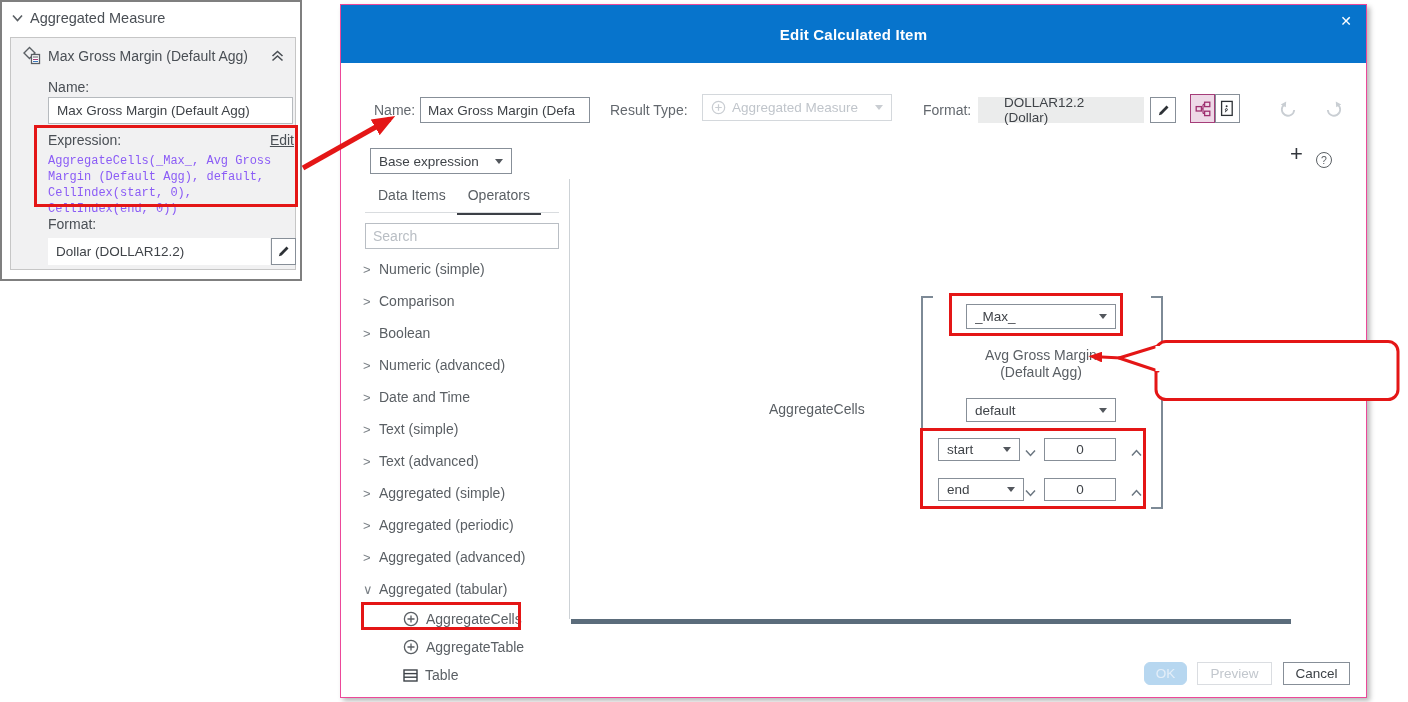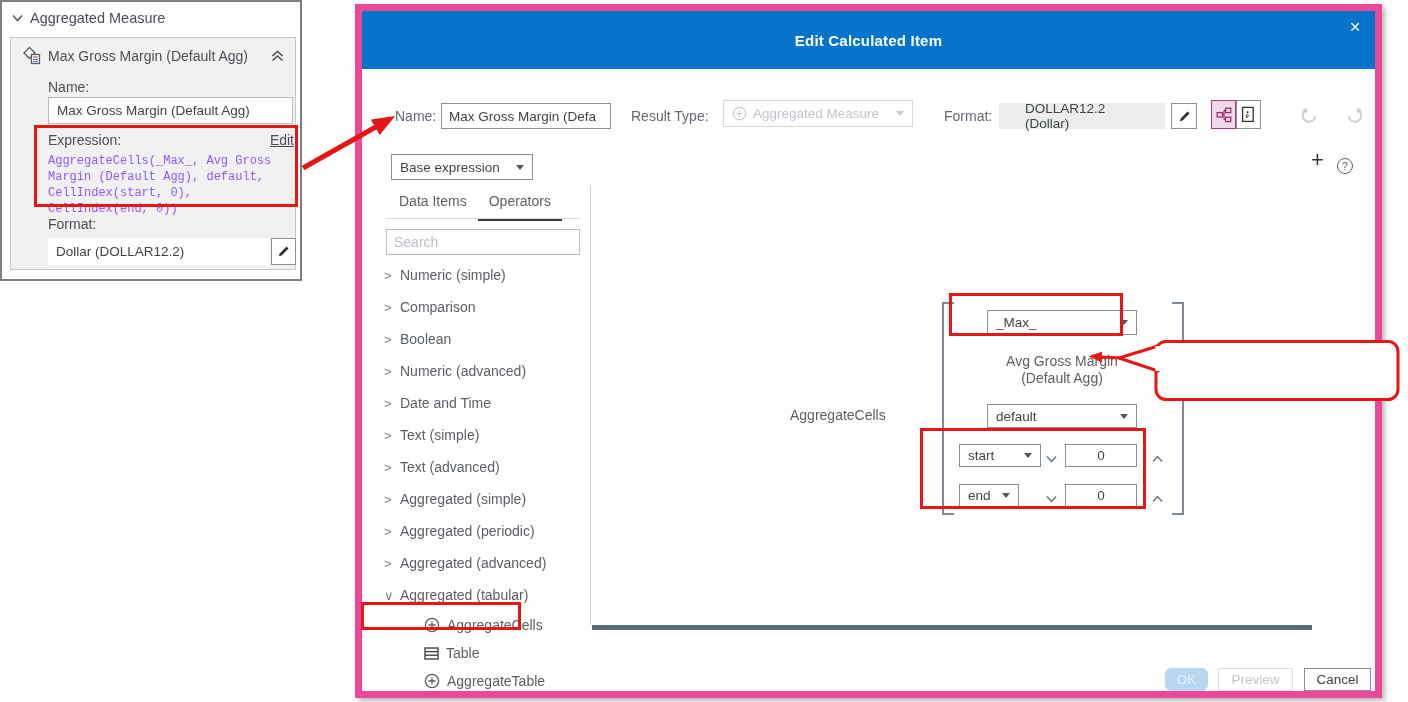--- a/index.html
+++ b/index.html
@@ -19,21 +19,21 @@
   .lp-label{font-size:14px;color:#4a4f55;}
   .lp-input{left:46px;top:95px;width:245px;height:27px;background:#fff;border:1px solid #b6babe;box-sizing:border-box;
     font-size:13.5px;color:#3f4348;padding:0 8px;font-family:inherit;}
   .edit-link{left:260px;top:130px;width:32px;text-align:right;font-size:14px;color:#4a4f55;text-decoration:underline;cursor:pointer;}
   .lp-expression{left:46px;top:151px;width:248px;font-size:12px;line-height:16px;color:#8b5cf6;font-family:Liberation Mono, monospace;}
   .lp-format-box{left:46px;top:236px;width:222px;height:27px;background:#fff;box-sizing:border-box;display:flex;align-items:center;
     padding:0 8px;font-size:13.5px;color:#3f4348;}
   .icon-btn{background:#fff;border:1px solid #878f98;box-sizing:border-box;display:flex;align-items:center;justify-content:center;cursor:pointer;}
   .lp-pencil{left:269px;top:236px;width:25px;height:27px;}
   
-  .dialog{left:355px;top:4px;width:1027px;height:694px;background:#fff;border:7px solid #ec4899;box-sizing:border-box;
+  .dialog{left:340px;top:4px;width:1027px;height:694px;background:#fff;border:1px solid #ec4899;box-sizing:border-box;
     box-shadow:3px 3px 5px rgba(0,0,0,.28);}
   .dlg-header{left:0;top:0;width:100%;height:58px;background:#0774cc;}
   .dlg-title{left:0;top:0;width:100%;height:58px;display:flex;align-items:center;justify-content:center;
     color:#fff;font-size:15px;font-weight:bold;letter-spacing:.2px;}
   .dlg-close{right:10px;top:6px;color:#fff;font-size:14px;font-weight:bold;cursor:pointer;padding:2px 4px;}
   .fld-label{font-size:14px;color:#63686e;}
   .txt-input{background:#fff;border:1px solid #878f98;box-sizing:border-box;font-size:13.5px;color:#3f4348;padding:0 7px;font-family:inherit;}
   .dd{background:#fff;border:1px solid #878f98;box-sizing:border-box;display:flex;align-items:center;
     padding:0 8px;font-size:13.5px;color:#3f4348;cursor:pointer;}
   .dd .dd-lab{flex:1;white-space:nowrap;overflow:hidden;}
@@ -267,44 +267,44 @@
         <span class="op-ic agg-ic">
           <svg width="16" height="16" viewBox="0 0 16 16">
             <circle cx="8" cy="8" r="6.6" fill="none" stroke="#5a5f64" stroke-width="1.3"></circle>
             <path d="M8 4.5 V11.5 M4.5 8 H11.5" stroke="#5a5f64" stroke-width="1.3"></path>
           </svg>
         </span>
 
         <span class="lab">AggregateCells</span>
       </div>
 
+      <div class="tree-row child agg">
+        <span class="twisty"></span>
+        <span class="op-ic agg-ic">
+          <svg width="16" height="16" viewBox="0 0 16 16">
+            <circle cx="8" cy="8" r="6.6" fill="none" stroke="#5a5f64" stroke-width="1.3"></circle>
+            <path d="M8 4.5 V11.5 M4.5 8 H11.5" stroke="#5a5f64" stroke-width="1.3"></path>
+          </svg>
+        </span>
+
+        <span class="lab">AggregateTable</span>
+      </div>
+
       <div class="tree-row child table">
         <span class="twisty"></span>
 
         <span class="op-ic table-ic">
           <svg width="15" height="13" viewBox="0 0 15 13">
             <rect x="1" y="1" width="13" height="11" fill="none" stroke="#3d4248" stroke-width="1.4"></rect>
             <line x1="1" y1="4.6" x2="14" y2="4.6" stroke="#3d4248" stroke-width="1.4"></line>
             <line x1="1" y1="8.2" x2="14" y2="8.2" stroke="#3d4248" stroke-width="1.4"></line>
           </svg>
         </span>
         <span class="lab">Table</span>
       </div>
-
-      <div class="tree-row child agg">
-        <span class="twisty"></span>
-        <span class="op-ic agg-ic">
-          <svg width="16" height="16" viewBox="0 0 16 16">
-            <circle cx="8" cy="8" r="6.6" fill="none" stroke="#5a5f64" stroke-width="1.3"></circle>
-            <path d="M8 4.5 V11.5 M4.5 8 H11.5" stroke="#5a5f64" stroke-width="1.3"></path>
-          </svg>
-        </span>
-
-        <span class="lab">AggregateTable</span>
-      </div>
     </div>
   <div class="abs v-divider"></div>
 
   <div class="abs plus-ic" style="left:949px;top:139px;">+</div>
   <div class="abs help-ic" style="left:975px;top:147px;">?</div>
 
   <div class="abs fn-label" style="left:428px;top:396px;width:102px;text-align:left;">AggregateCells</div>
   <div class="abs bracket l" style="left:580px;top:291px;"></div>
   <div class="abs bracket r" style="left:810px;top:291px;"></div>
 
@@ -332,21 +332,21 @@
         <path d="M1 1.5 L5.5 6.5 L10 1.5" fill="none" stroke="#6b7680" stroke-width="1.5"></path>
       </svg>
   </div>
   <input class="abs txt-input num-input" style="left: 703px; top: 433px; width: 72px; height: 23px;" value="0">
   <div class="abs stepper" style="left:790px;top:438px;">
     <svg width="11" height="8" viewBox="0 0 11 8">
         <path d="M1 6.5 L5.5 1.5 L10 6.5" fill="none" stroke="#6b7680" stroke-width="1.5"></path>
       </svg>
   </div>
 
-  <div class="abs dd" style="left:597px;top:473px;width:60px;height:23px;">
+  <div class="abs dd" style="left:597px;top:473px;width:86px;height:23px;">
     <span class="dd-lab">end</span>
     <span class="caret"></span>
   </div>
   <div class="abs stepper" style="left:684px;top:478px;">
     <svg width="11" height="8" viewBox="0 0 11 8">
         <path d="M1 1.5 L5.5 6.5 L10 1.5" fill="none" stroke="#6b7680" stroke-width="1.5"></path>
       </svg>
   </div>
   <input class="abs txt-input num-input" style="left: 703px; top: 473px; width: 72px; height: 23px;" value="0">
   <div class="abs stepper" style="left:790px;top:478px;">

